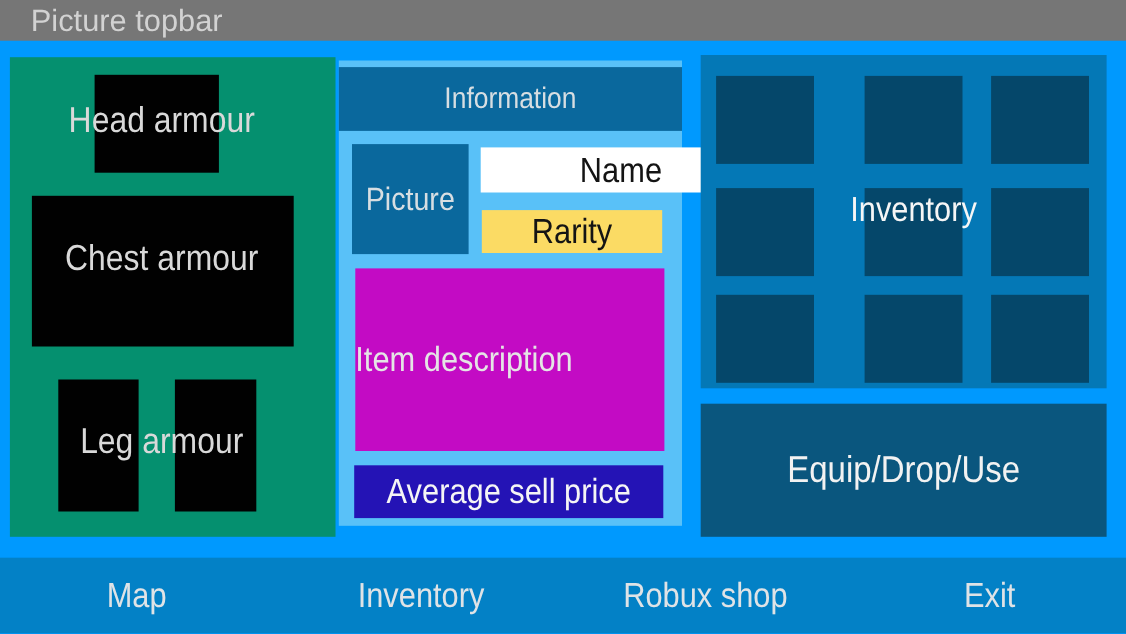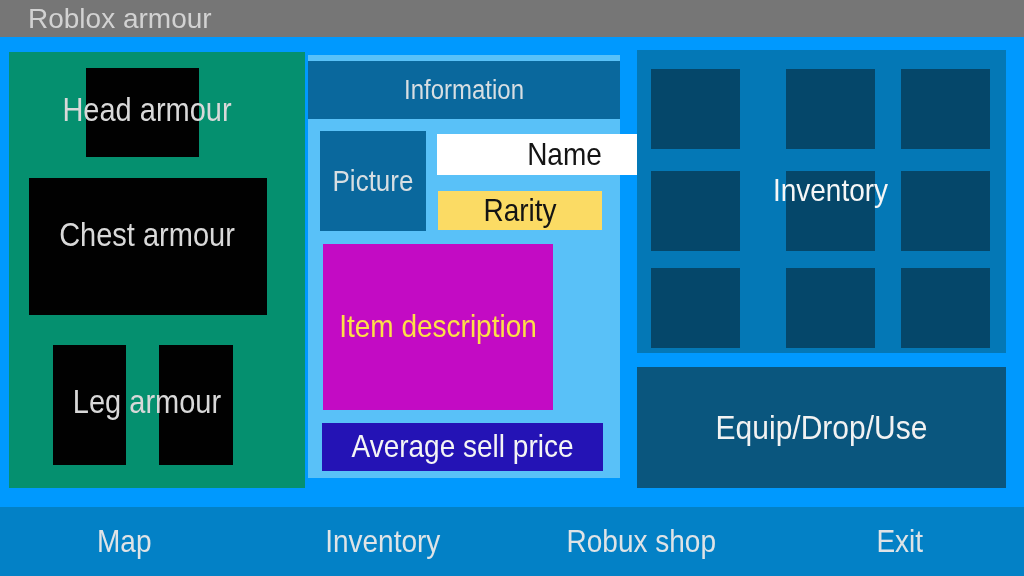--- a/index.html
+++ b/index.html
@@ -32,22 +32,22 @@
   
   .info-panel{position:absolute;left:308px;top:55px;width:312px;height:423px;background:#59c1f8;}
   .info-header{position:absolute;left:0;top:6px;width:312px;height:58px;background:#0a689d;
     display:flex;align-items:center;justify-content:center;font-size:24px;color:#d7dee2;}
   .picture-box{position:absolute;left:12px;top:76px;width:106px;height:100px;background:#0a689d;
     display:flex;align-items:center;justify-content:center;font-size:26px;color:#d7dee2;}
   .name-box{position:absolute;left:129px;top:79px;width:173px;height:41px;background:#ffffff;
     display:flex;align-items:center;justify-content:center;font-size:28px;color:#141414;padding-left:41px;}
   .rarity-box{position:absolute;left:130px;top:136px;width:164px;height:39px;background:#fbdb64;
     display:flex;align-items:center;justify-content:center;font-size:28px;color:#141414;}
-  .desc-box{position:absolute;left:15px;top:189px;width:230px;height:166px;background:#c30bc4;
-    display:flex;align-items:center;justify-content:center;font-size:28px;color:#fde047;}
+  .desc-box{position:absolute;left:15px;top:189px;width:281px;height:166px;background:#c30bc4;
+    display:flex;align-items:center;font-size:28px;color:#e5e5e5;}
   .price-box{position:absolute;left:14px;top:368px;width:281px;height:48px;background:#2413b5;
     display:flex;align-items:center;justify-content:center;font-size:28px;color:#f5f5f5;}
 
   
   .inv-panel{position:absolute;left:637px;top:50px;width:369px;height:303px;background:#0478b6;}
   .slot{position:absolute;width:89px;height:80px;background:#05476a;}
   .slot:nth-child(1){left:14px;top:19px;}
   .slot:nth-child(2){left:149px;top:19px;}
   .slot:nth-child(3){left:264px;top:19px;}
   .slot:nth-child(4){left:14px;top:121px;}
@@ -70,21 +70,21 @@
     display:flex;gap:10px;}
   .nav-item{flex:1;display:flex;align-items:center;justify-content:center;
     font-size:28px;color:#dfe3e6;cursor:pointer;}
 </style>
 </head>
 <body>
 
 <div class="stage">
 
   <div class="topbar">
-    <div class="topbar-title">Roblox armour</div>
+    <div class="topbar-title">Picture topbar</div>
   </div>
 
   <div class="equip-panel">
     <div class="blackbox head-box"></div>
     <div class="blackbox chest-box"></div>
     <div class="blackbox leg-box-1"></div>
     <div class="blackbox leg-box-2"></div>
     <div class="equip-label head-label"><span class="tx">Head armour</span></div>
     <div class="equip-label chest-label"><span class="tx">Chest armour</span></div>
     <div class="equip-label leg-label"><span class="tx">Leg armour</span></div>

